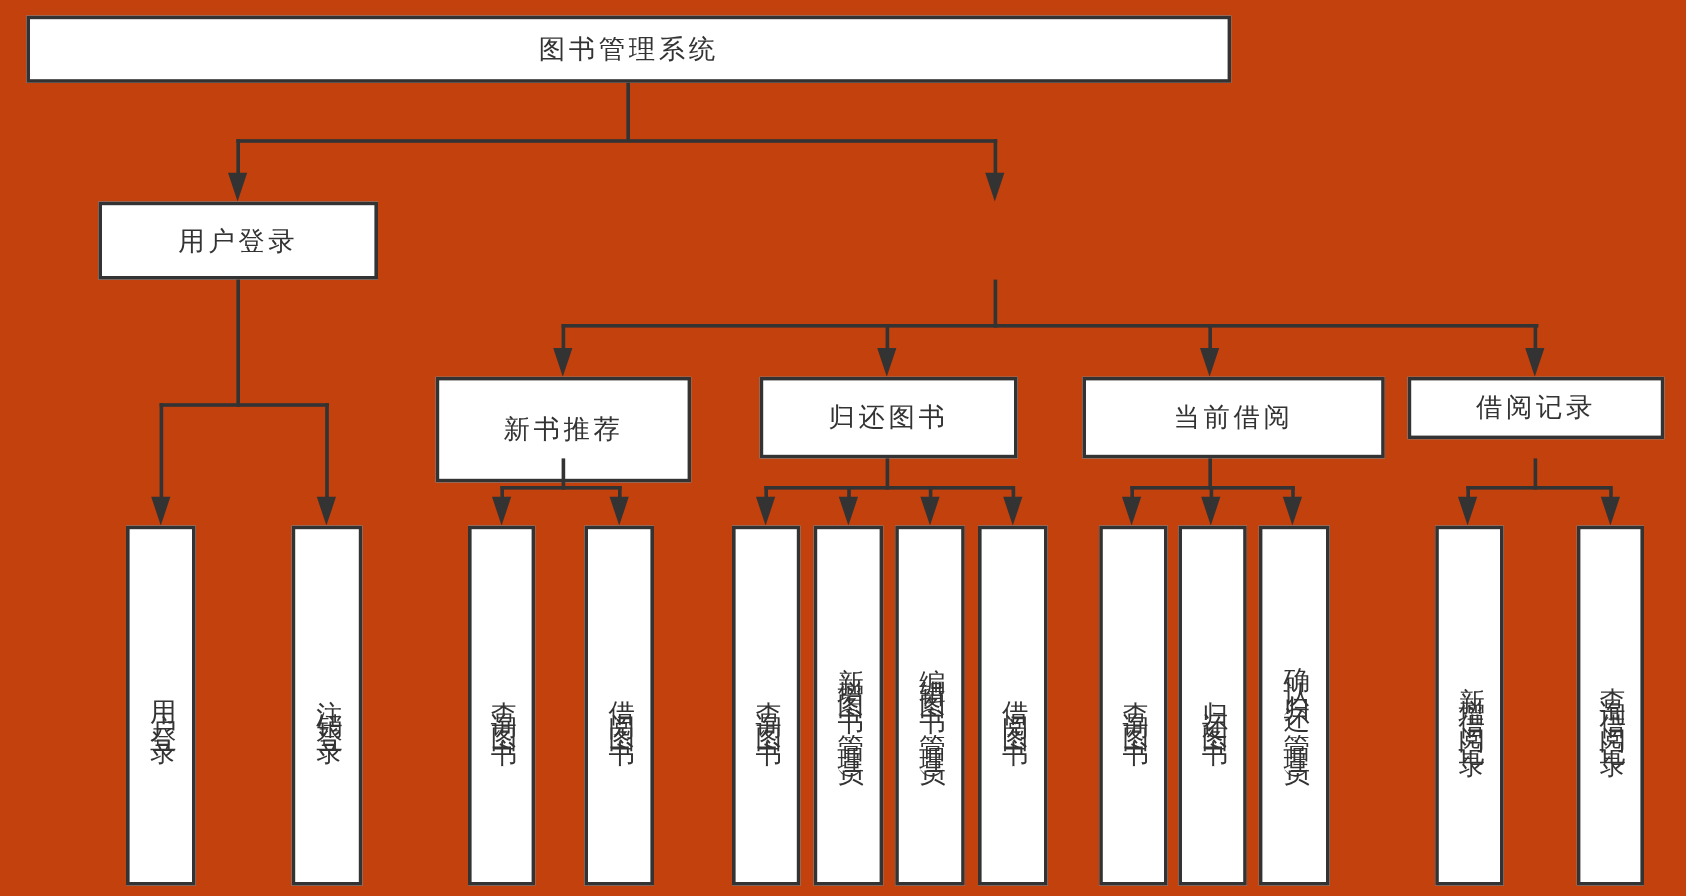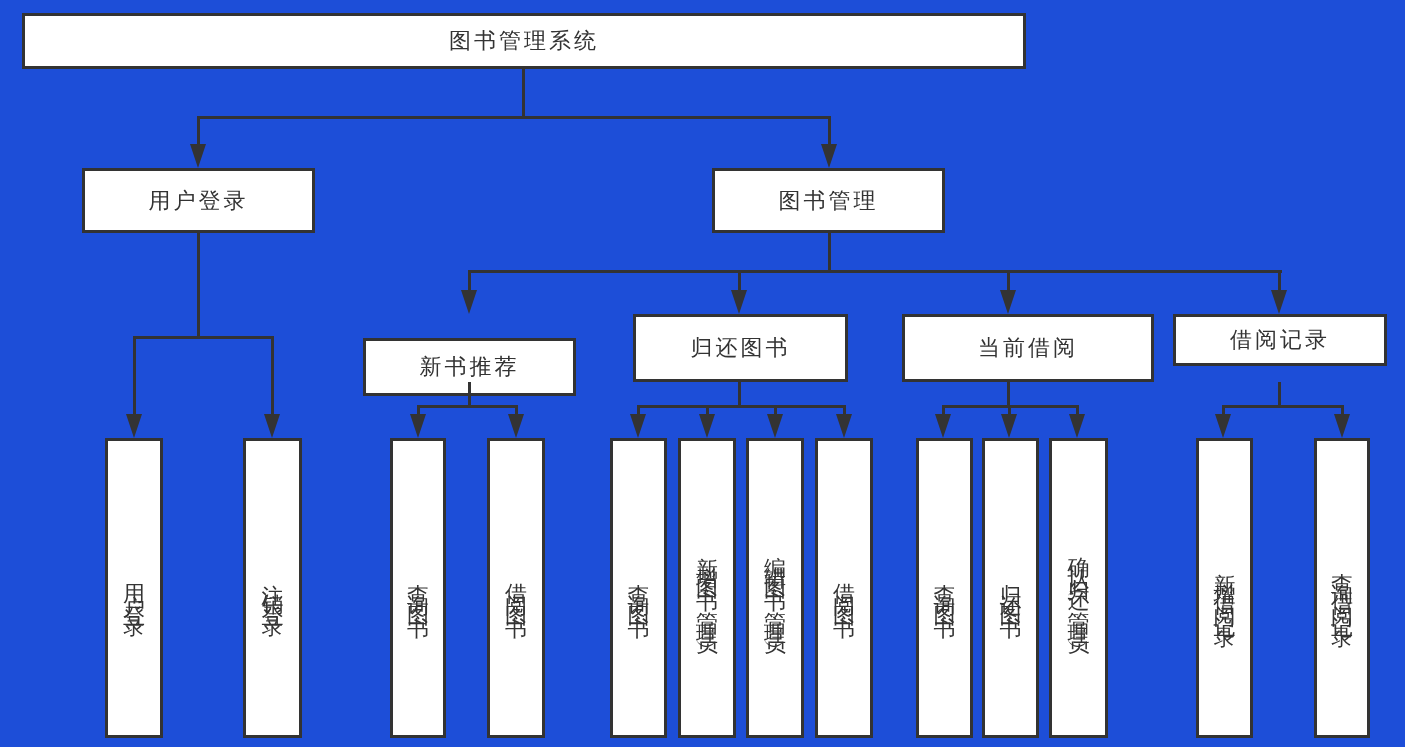--- a/index.html
+++ b/index.html
@@ -1,18 +1,18 @@
 <!DOCTYPE html>
 <html><head>
 <meta charset="utf-8">
 <style>
   html,body{margin:0;padding:0;background:#ffffff;}
   .canvas{
-    position:relative;width:1405px;height:747px;background:#1d4ed8;overflow:hidden;
-    font-family:Liberation Serif, serif;color:#333333;
+    position:relative;width:1405px;height:747px;background:#c2410c;overflow:hidden;
+    font-family:Liberation Mono, monospace;color:#333333;
   }
   .box{
     position:absolute;box-sizing:border-box;border:3px solid #333333;background:#ffffff;
     display:flex;align-items:center;justify-content:center;
     font-size:22px;letter-spacing:3px;text-align:center;white-space:nowrap;
   }
   .vbox{
     position:absolute;box-sizing:border-box;border:3px solid #333333;background:#ffffff;
     display:flex;align-items:center;justify-content:center;
     writing-mode:vertical-rl;text-orientation:mixed;
@@ -39,41 +39,40 @@
   <div class="box" style="left:22px;top:13px;width:1004px;height:56px;">图书管理系统</div>
 
   <div class="ln vl" style="left:522px;top:69px;height:49px;"></div>
   <div class="ln hl" style="left:197px;top:116px;width:634px;"></div>
   <div class="ln vl" style="left:197px;top:116px;height:30px;"></div>
   <div class="arr" style="left:190px;top:144px;"></div>
   <div class="ln vl" style="left:828px;top:116px;height:30px;"></div>
   <div class="arr" style="left:821px;top:144px;"></div>
 
   <div class="box" style="left:82px;top:168px;width:233px;height:65px;">用户登录</div>
-  <div class="box" style="left:712px;top:168px;width:233px;height:65px;">图书管理</div>
 
   <div class="ln vl" style="left:197px;top:233px;height:106px;"></div>
   <div class="ln hl" style="left:133px;top:336px;width:141px;"></div>
   <div class="ln vl" style="left:133px;top:336px;height:80px;"></div>
   <div class="arr" style="left:126px;top:414px;"></div>
   <div class="ln vl" style="left:271px;top:336px;height:80px;"></div>
   <div class="arr" style="left:264px;top:414px;"></div>
 
   <div class="ln vl" style="left:828px;top:233px;height:40px;"></div>
   <div class="ln hl" style="left:468px;top:270px;width:814px;"></div>
   <div class="ln vl" style="left:468px;top:270px;height:22px;"></div>
   <div class="arr" style="left:461px;top:290px;"></div>
   <div class="ln vl" style="left:738px;top:270px;height:22px;"></div>
   <div class="arr" style="left:731px;top:290px;"></div>
   <div class="ln vl" style="left:1007px;top:270px;height:22px;"></div>
   <div class="arr" style="left:1000px;top:290px;"></div>
   <div class="ln vl" style="left:1278px;top:270px;height:22px;"></div>
   <div class="arr" style="left:1271px;top:290px;"></div>
 
-  <div class="box" style="left:363px;top:314px;width:213px;height:58px;margin-top:24px;">新书推荐</div>
+  <div class="box" style="left:363px;top:314px;width:213px;height:88px;">新书推荐</div>
   <div class="box" style="left:633px;top:314px;width:215px;height:68px;">归还图书</div>
   <div class="box" style="left:902px;top:314px;width:252px;height:68px;">当前借阅</div>
   <div class="box" style="left:1173px;top:314px;width:214px;height:52px;">借阅记录</div>
 
   <div class="ln vl" style="left:468px;top:382px;height:26px;"></div>
   <div class="ln hl" style="left:417px;top:405px;width:101px;"></div>
   <div class="ln vl" style="left:417px;top:405px;height:11px;"></div>
   <div class="arr" style="left:410px;top:414px;"></div>
   <div class="ln vl" style="left:515px;top:405px;height:11px;"></div>
   <div class="arr" style="left:508px;top:414px;"></div>

